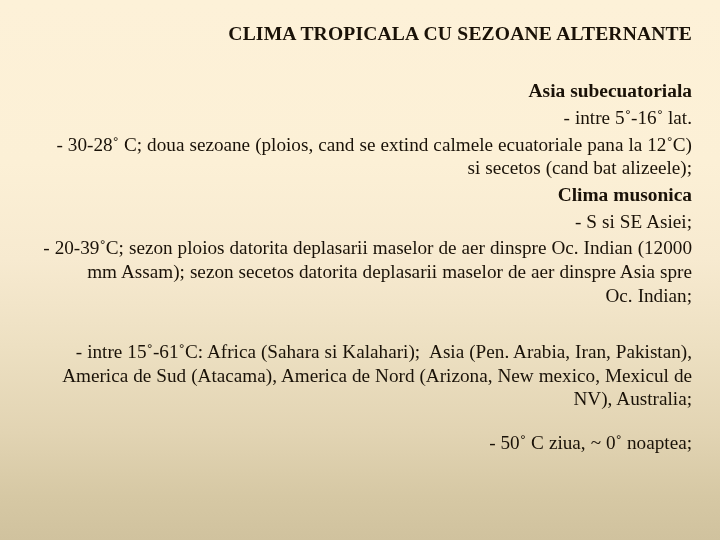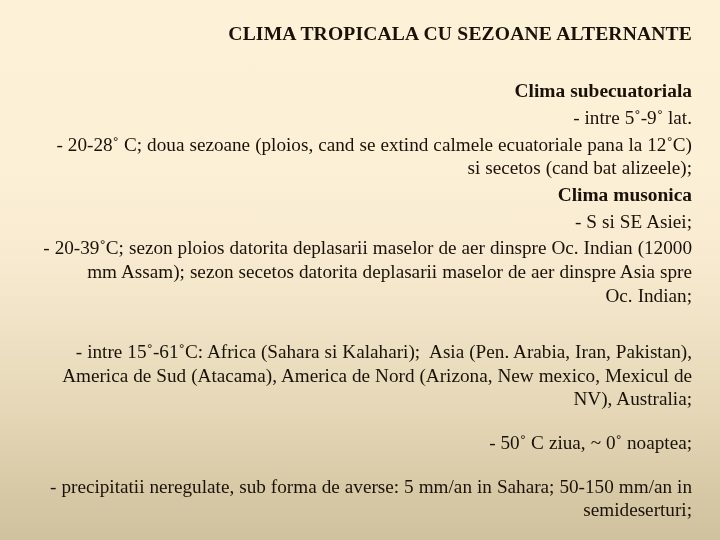--- a/index.html
+++ b/index.html
@@ -63,35 +63,34 @@
 </head>
 <body>
 
 <div id="slide">
   <div id="content">
 
     <div class="line title">CLIMA TROPICALA CU SEZOANE ALTERNANTE</div>
 
     <div class="spacer-lg"></div>
 
-    <div class="line subhead">Clima subecuatoriala</div>
+    <div class="line subhead">Asia subecuatoriala</div>
 
-    <div class="line bullet gap-3">- intre 5˚-9˚ lat.</div>
+    <div class="line bullet gap-3">- intre 5˚-16˚ lat.</div>
 
-    <div class="line bullet gap-3">- 20-28˚ C; doua sezoane (ploios, cand se extind calmele ecuatoriale pana la 12˚C) si secetos (cand bat alizeele);</div>
+    <div class="line bullet gap-3">- 30-28˚ C; doua sezoane (ploios, cand se extind calmele ecuatoriale pana la 12˚C) si secetos (cand bat alizeele);</div>
 
     <div class="line subhead gap-3">Clima musonica</div>
 
     <div class="line bullet gap-3">- S si SE Asiei;</div>
 
     <div class="line bullet gap-3">- 20-39˚C; sezon ploios datorita deplasarii maselor de aer dinspre Oc. Indian (12000 mm Assam); sezon secetos datorita deplasarii maselor de aer dinspre Asia spre Oc. Indian;</div>
 
     <div class="spacer-md"></div>
 
 
     <div class="line bullet gap-3">- intre 15˚-61˚C: Africa (Sahara si Kalahari);  Asia (Pen. Arabia, Iran, Pakistan), America de Sud (Atacama), America de Nord (Arizona, New mexico, Mexicul de NV), Australia;</div>
 
     <div class="line bullet gap-4">- 50˚ C ziua, ~ 0˚ noaptea;</div>
 
-    <div class="line bullet gap-4">- precipitatii neregulate, sub forma de averse: 5 mm/an in Sahara; 50-150 mm/an in semideserturi;</div>
 
   </div>
 </div>
 
 </body></html>

